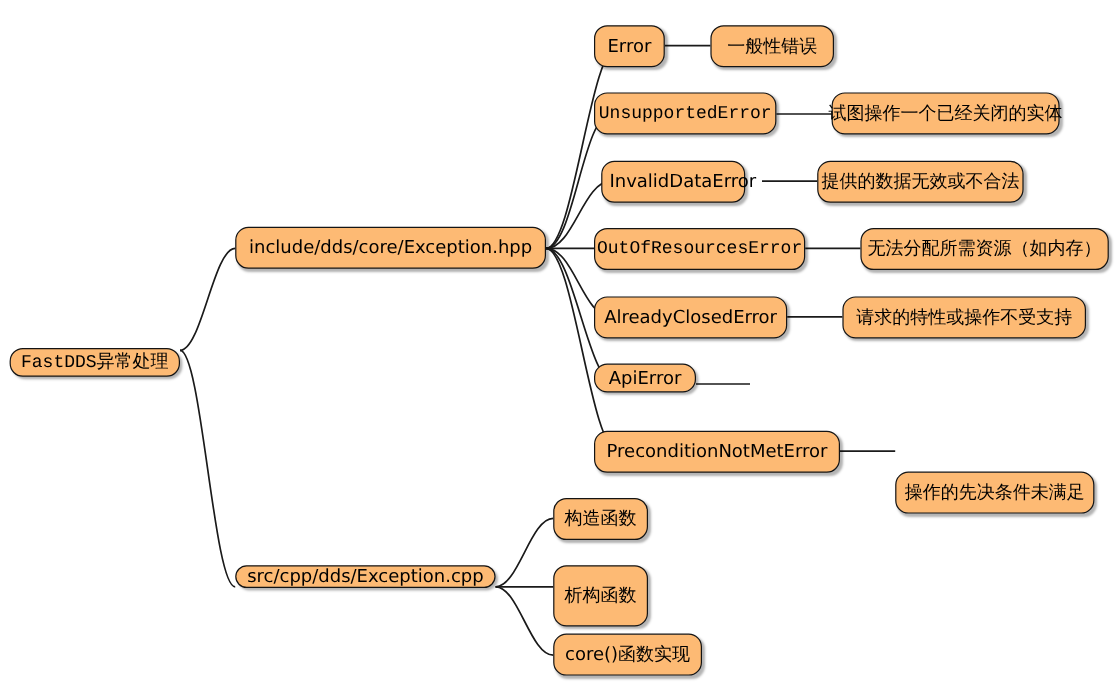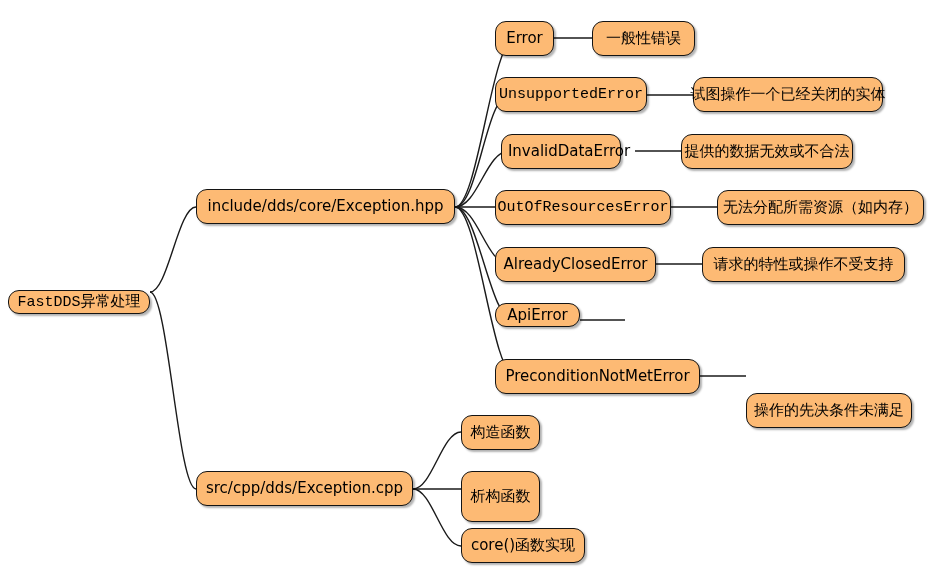--- a/index.html
+++ b/index.html
@@ -131,21 +131,21 @@
     <span class="label">ApiError</span>
   </div>
 
   <div class="node" style="left:495px; top:359px; width:205px; height:35px;">
     <span class="label">PreconditionNotMetError</span>
   </div>
   <div class="node" style="left:746px; top:359px; width:166px; height:35px;margin-top:34px;">
     <span class="label">操作的先决条件未满足</span>
   </div>
 
-  <div class="node" style="left:196px; top:471px; width:217px; height:35px;">
+  <div class="node" style="left:196px; top:471px; width:217px; height:19px;">
     <span class="label">src/cpp/dds/Exception.cpp</span>
   </div>
 
   <div class="node" style="left:461px; top:415px; width:79px; height:35px;">
     <span class="label">构造函数</span>
   </div>
   <div class="node" style="left:461px; top:471px; width:79px; height:51px;">
     <span class="label">析构函数</span>
   </div>
   <div class="node" style="left:461px; top:528px; width:124px; height:35px;">

